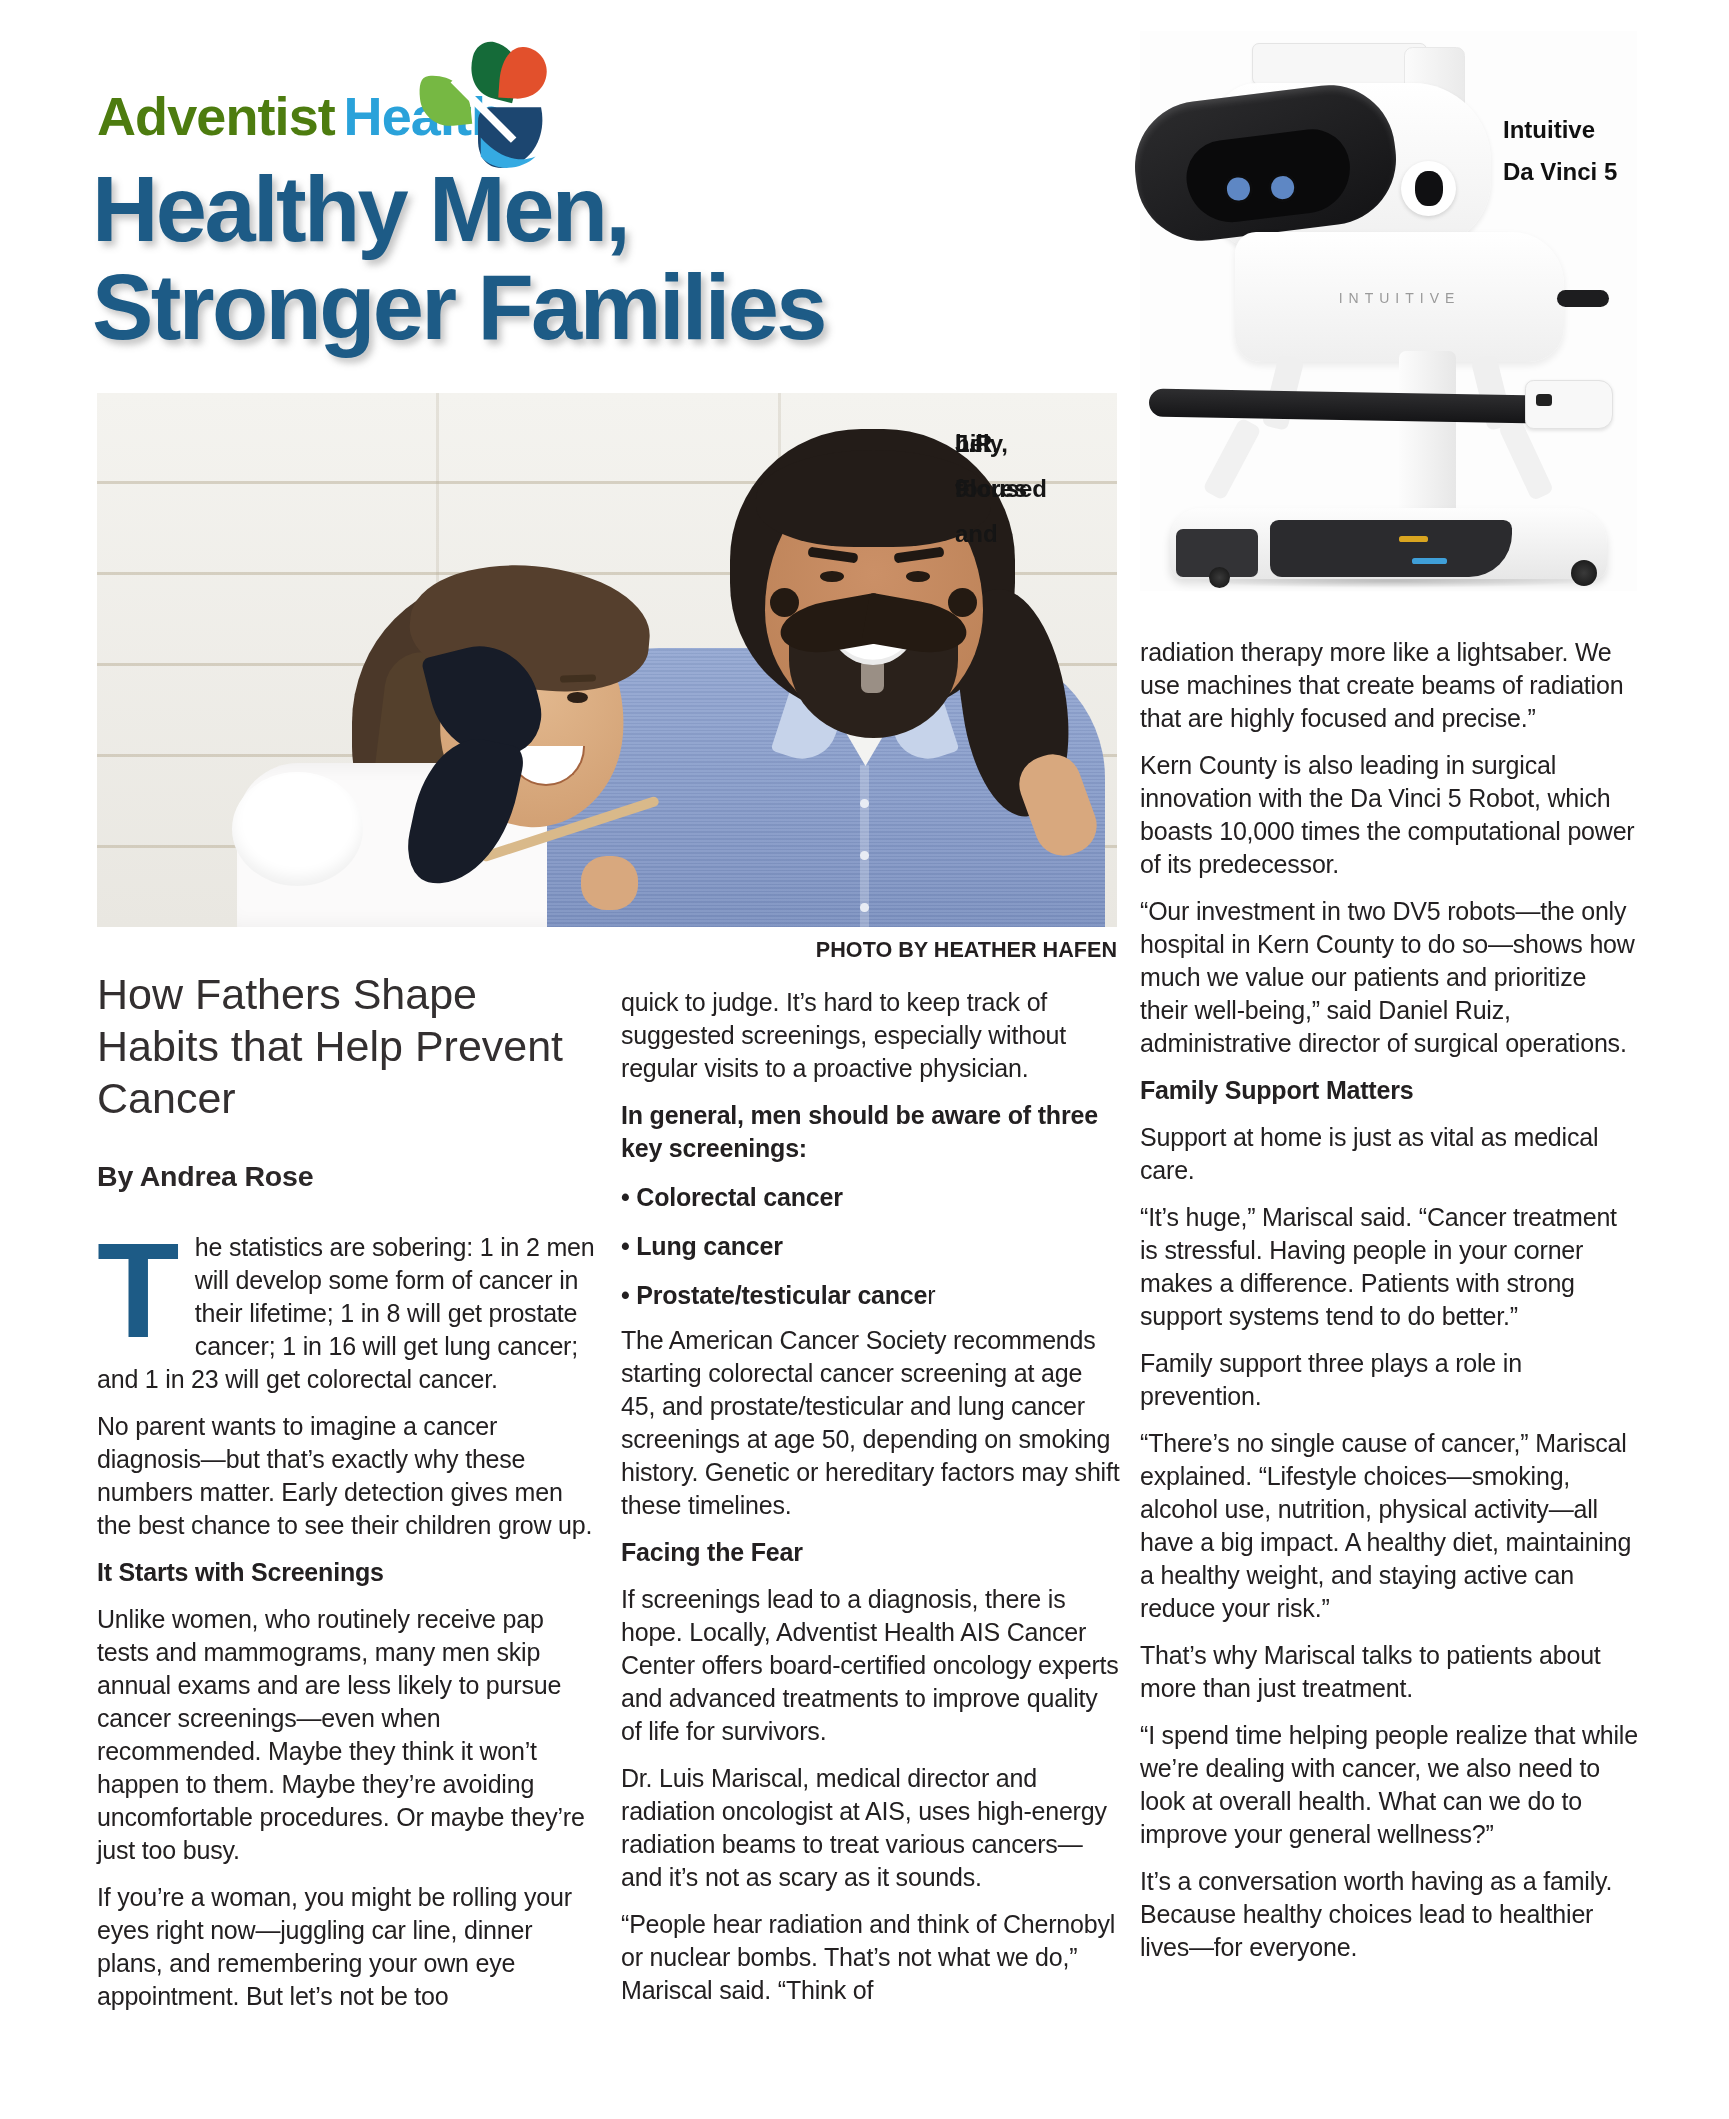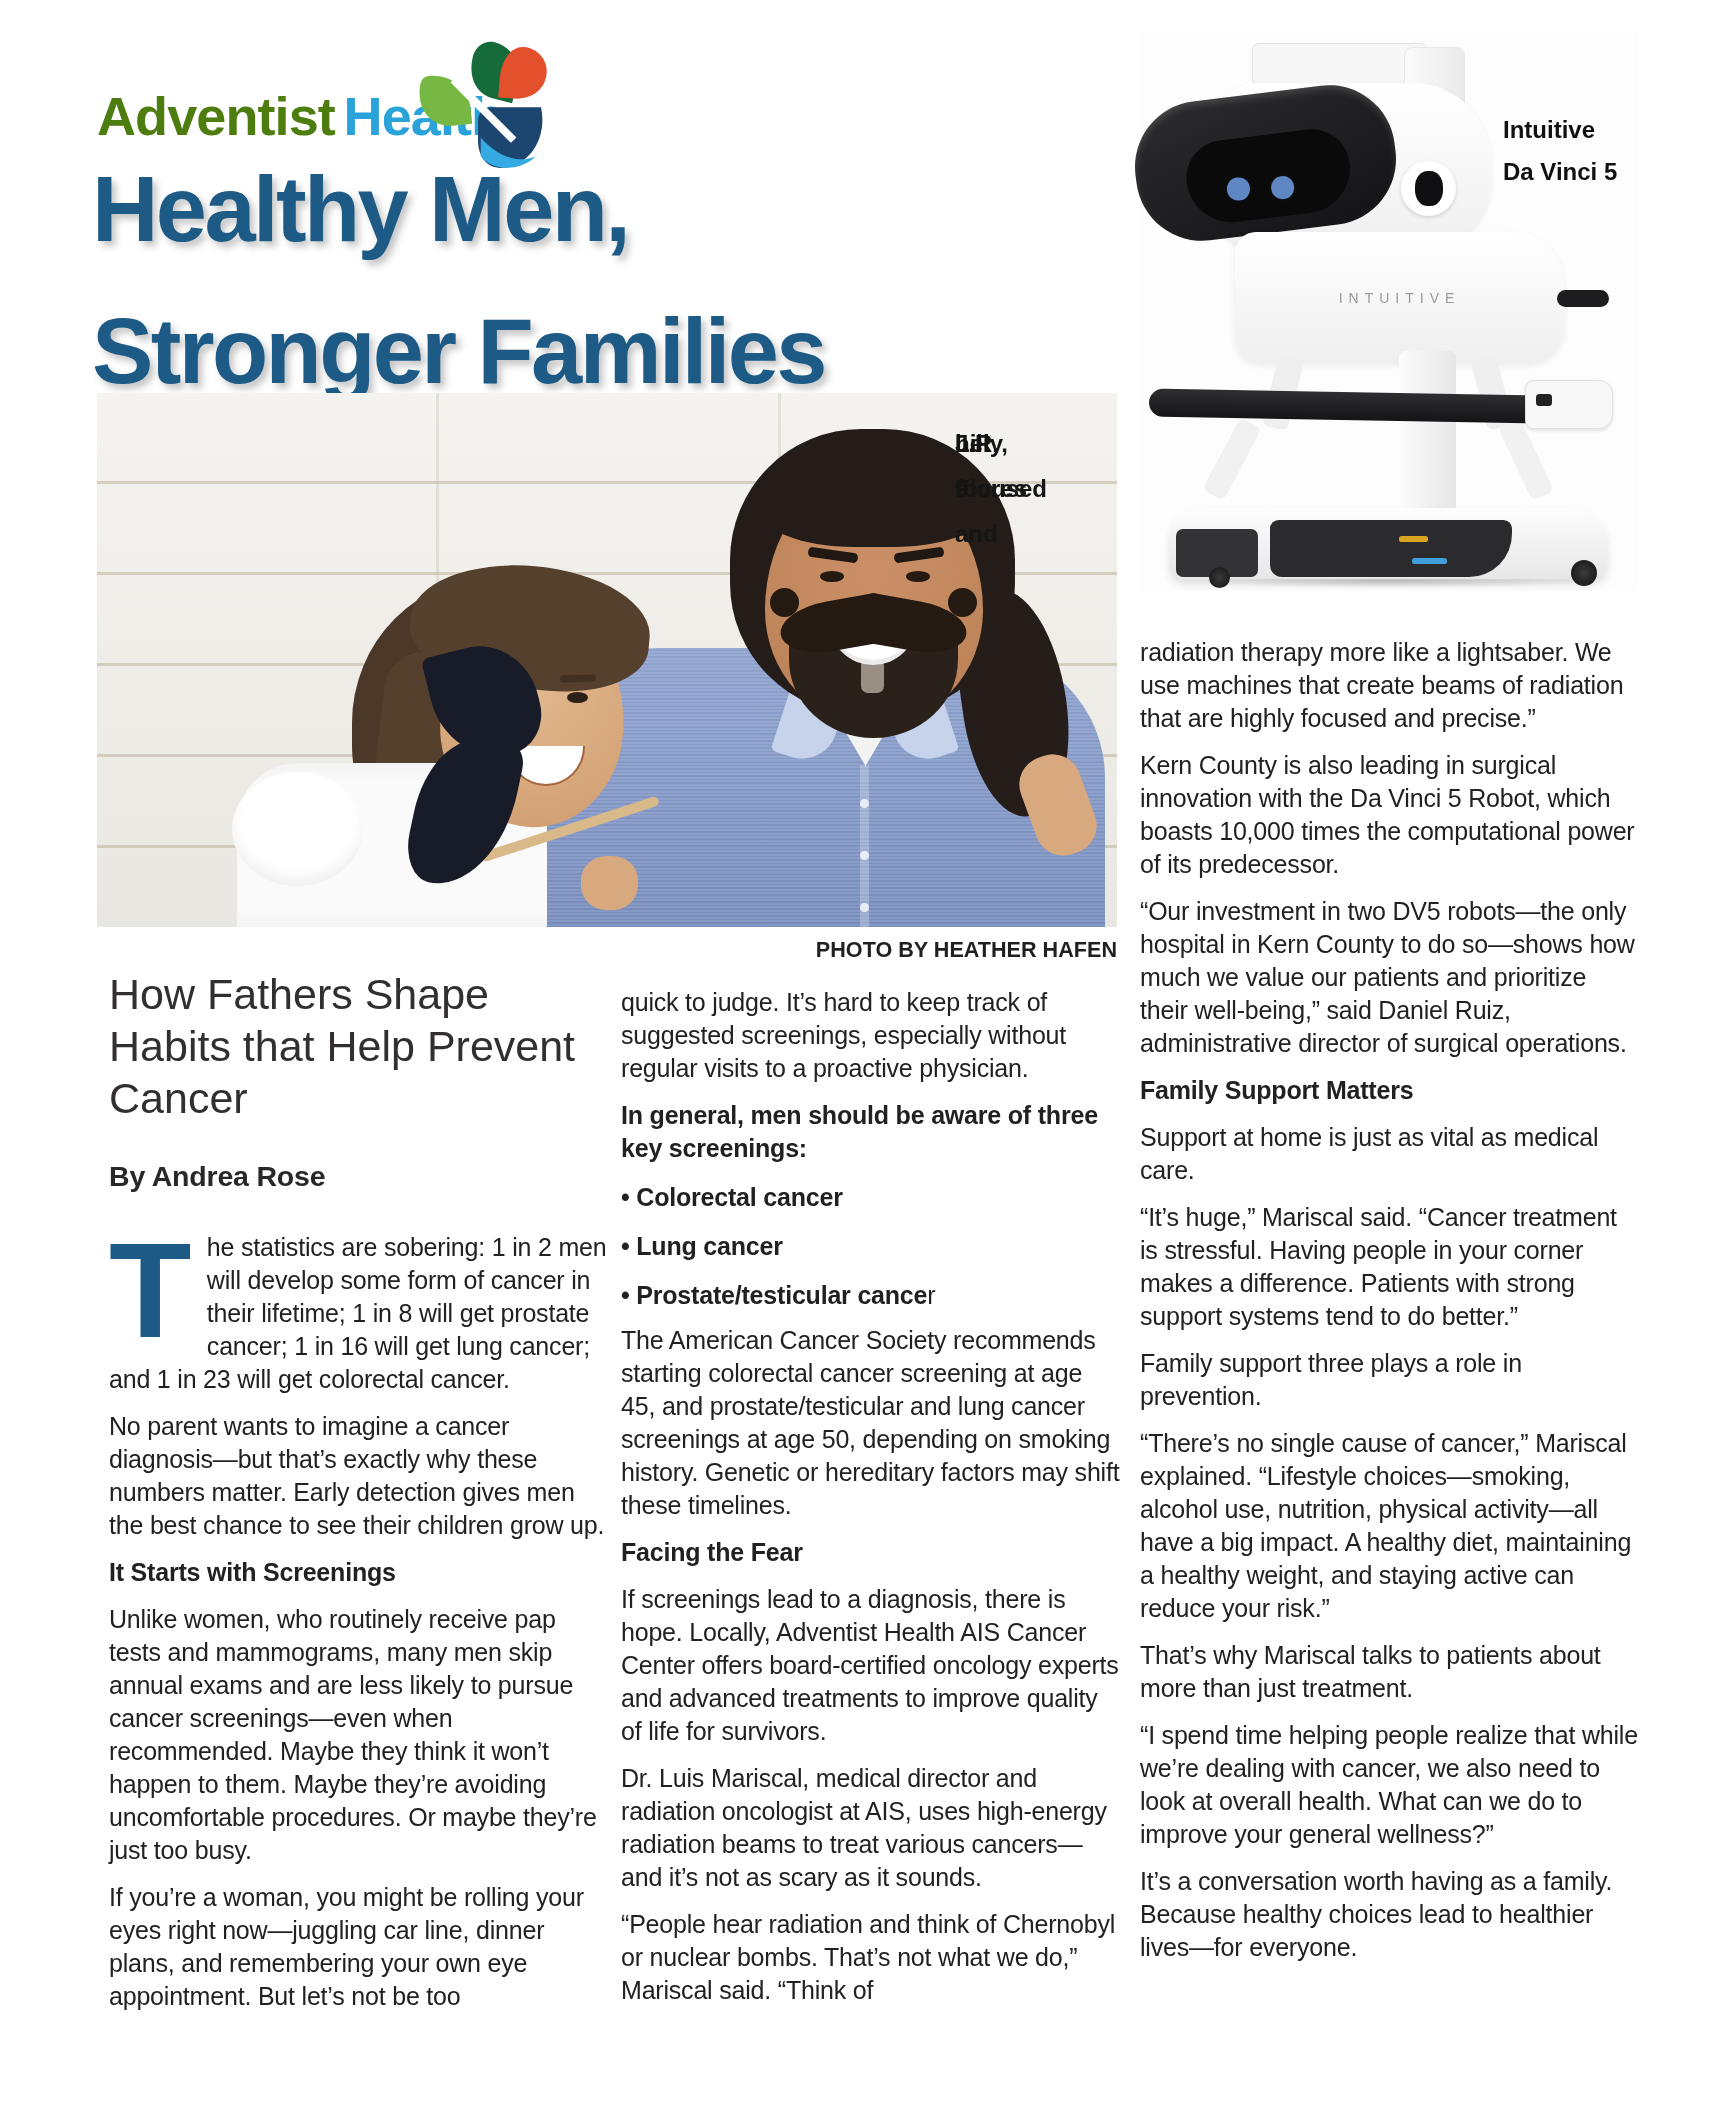--- a/index.html
+++ b/index.html
@@ -12,21 +12,21 @@
   .logo-text{font-size:54px; font-weight:bold; letter-spacing:-0.9px; position:relative; top:35px;}
   .logo-adventist{color:#4d7c0f;}
   .logo-health{color:#2aa2da; margin-left:8.6px;}
   .logo-mark{position:absolute; left:318px; top:-14px; width:137px; height:137px;}
   
   .title{
     position:absolute; left:92px; color:#1d5b86; font-weight:bold; letter-spacing:-2.6px;
     font-size:92px; line-height:1; text-shadow:4.3px 5.2px 7px rgba(90,90,90,0.35);
   }
   .title1{top:163px;}
-  .title2{top:261px;margin-top:44px;}
+  .title2{top:261px;}
   
   .robot-area{position:absolute; left:1140px; top:31px; width:497px; height:560px; background:#fdfdfd;}
   .robot-area div{position:absolute;}
   .r-beam{left:112px; top:12px; width:173px; height:40px; background:#f7f7f7; border:0.9px solid #e4e4e4; border-radius:7px; box-shadow:0 1.7px 2.6px rgba(0,0,0,.06);}
   .r-post{left:264px; top:15.6px; width:59px; height:177px; background:linear-gradient(90deg,#fbfbfb,#eaeaea); border:0.9px solid #e8e8e8; border-radius:8.6px;}
   .r-head{left:74px; top:52px; width:277px; height:166px; background:linear-gradient(180deg,#ffffff,#f0f0f0); border-radius:43px 78px 69px 43px; box-shadow:0 2.6px 5.2px rgba(0,0,0,.08);}
   .r-viewer{left:-5.2px; top:62px; width:261px; height:140px; background:linear-gradient(160deg,#2c2c2e,#131315); border-radius:66px; transform:rotate(-7deg); box-shadow:inset 0 4.3px 7px rgba(255,255,255,.14);}
   .r-viewer-open{left:50px; top:42px; width:164px; height:83px; background:#0a0a0b; border-radius:43px 43px 52px 52px;}
   .r-eye1{left:36px; top:36px; width:22.5px; height:22.5px; background:#5e87c4; border:3.5px solid #0c0c0d; border-radius:50%;}
   .r-eye2{left:80px; top:40px; width:22.5px; height:22.5px; background:#5e87c4; border:3.5px solid #0c0c0d; border-radius:50%;}
@@ -105,21 +105,21 @@
   .man-mustEndR{left:851px; top:195px; width:29px; height:29px; background:#241a12; border-radius:50%;}
   .prop-stick{left:380px; top:431px; width:186px; height:10.4px; background:#d9b98a; border-radius:5.2px; transform:rotate(-18deg);}
   .prop-m1{left:336px; top:252px; width:105px; height:114px; background:#171c28; border-radius:12% 88% 60% 100%; transform:rotate(-14deg);}
   .prop-m2{left:318px; top:344px; width:97px; height:151px; background:#171c28; border-radius:80% 20% 100% 42%; transform:rotate(12deg);}
   .g-hand2{left:484px; top:463px; width:57px; height:54px; background:#d8a87e; border-radius:45%;}
   .g-armover{left:930px; top:361px; width:62px; height:102px; background:#d8a87e; border-radius:28px; transform:rotate(-20deg);}
   .photo-caption{position:absolute; left:858px; top:28px; font-size:24px; font-weight:bold; line-height:45px; color:#151515;}
   .photo-credit{position:absolute; left:97px; top:937px; width:1020px; text-align:right; font-size:21.6px; font-weight:bold; color:#231f20;}
   
   .col{position:absolute; font-size:25px; line-height:33px; letter-spacing:-0.2px; color:#232021;}
-  .col1{left:109px; top:968px; width:503px;}
+  .col1{left:97px; top:968px; width:503px;}
   .col2{left:621px; top:986px; width:500px;}
   .col3{left:1140px; top:636px; width:500px;}
   .art-heading{font-size:43px; line-height:52px; font-weight:normal; color:#332f30; letter-spacing:0; margin:0 0 36px 0;}
   .byline{font-size:28.5px; font-weight:bold; color:#2b2728; margin:0 0 38px 0;}
   .col p{margin:0 0 14px 0;}
   .subhead{font-weight:bold; margin:5.2px 0 14px 0;}
   .lead-bold{font-weight:bold;}
   .bullet{font-weight:bold; margin:16px 0 12px 0;}
   .bullet .reg{font-weight:normal;}
   .dropcap{

